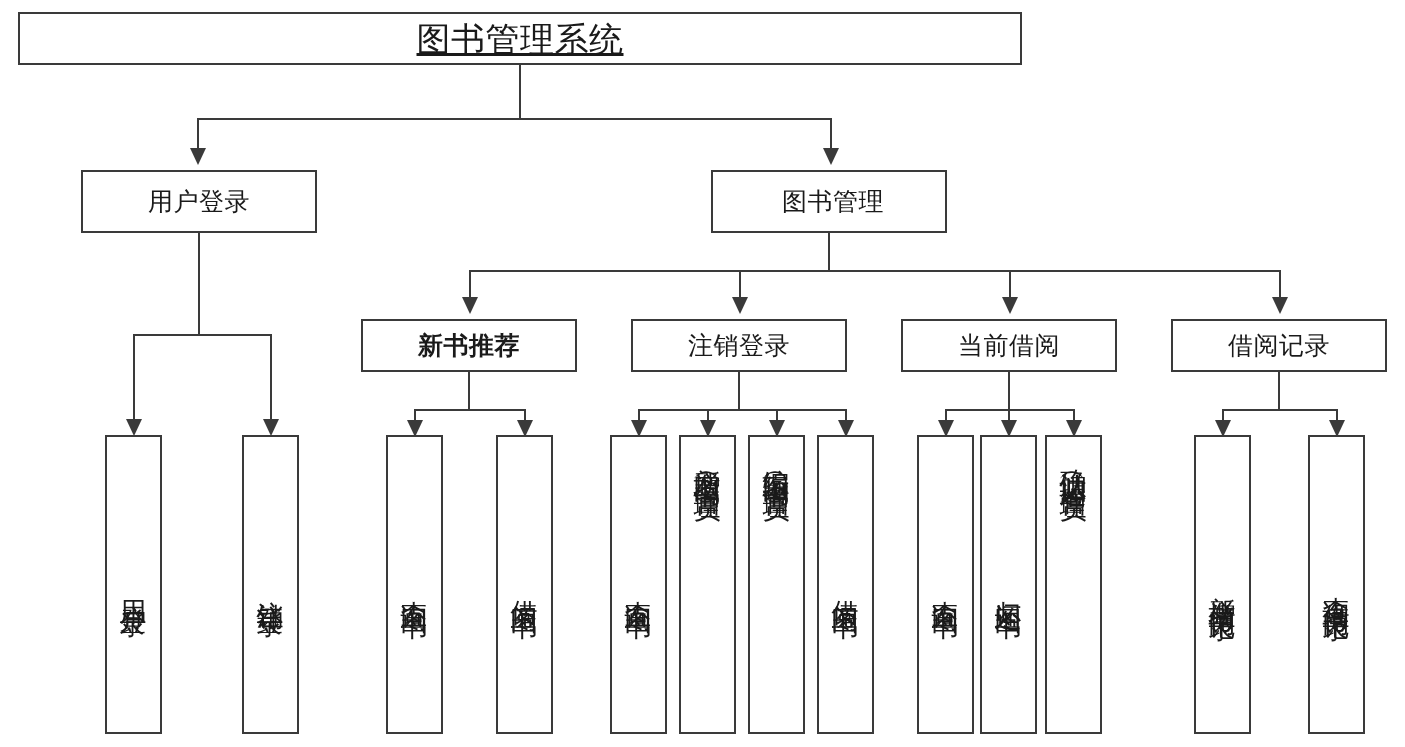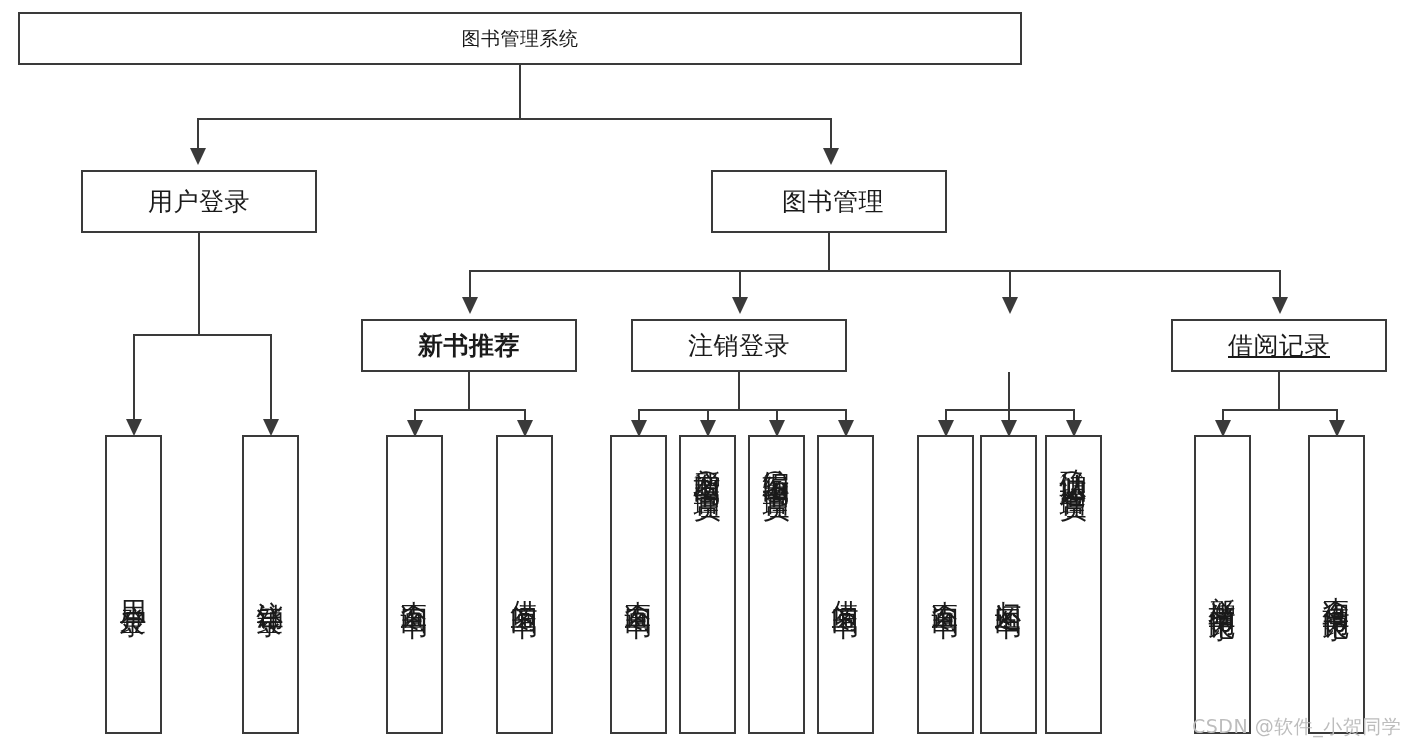--- a/index.html
+++ b/index.html
@@ -31,21 +31,22 @@
     text-align: center;
     line-height: 1.0;
     white-space: nowrap;
   }
   
   .node.horiz .label {
     font-size: 25px;
     letter-spacing: 0.5px;
   }
   .node.root .label {
-    font-size: 19px;
+    font-size: 34px;
+    text-decoration: underline;
   }
   
   .node.vert {
     align-items: center;
     justify-content: center;
     padding-top: 4px;
   }
   .node.vert .label {
     writing-mode: vertical-rl;
     text-orientation: upright;
@@ -144,21 +145,24 @@
 
   <div class="vline" style="left:1279px; top:270px; height:27px;"></div>
   <div class="arrow" style="left:1272px; top:297px;"></div>
 
   <div class="node horiz" style="left:361px; top:319px; width:216px; height:53px;font-weight:bold;">
     <span class="label">新书推荐</span>
   </div>
   <div class="node horiz" style="left:631px; top:319px; width:216px; height:53px;">
     <span class="label">注销登录</span>
   </div>
-  <div class="node horiz" style="left:1171px; top:319px; width:216px; height:53px;text-decoration:underline;">
+  <div class="node horiz" style="left:901px; top:319px; width:216px; height:53px;">
+    <span class="label">当前借阅</span>
+  </div>
+  <div class="node horiz" style="left:1171px; top:319px; width:216px; height:53px;">
     <span class="label">借阅记录</span>
   </div>
 
   <div class="vline" style="left:468px; top:372px; height:37px;"></div>
   <div class="hline" style="left:414px; top:409px; width:110px;"></div>
   <div class="vline" style="left:414px; top:409px; height:11px;"></div>
   <div class="arrow" style="left:407px; top:420px;"></div>
   <div class="vline" style="left:524px; top:409px; height:11px;"></div>
   <div class="arrow" style="left:517px; top:420px;"></div>
 
@@ -219,15 +223,14 @@
   <div class="vline" style="left:1336px; top:409px; height:11px;"></div>
   <div class="arrow" style="left:1329px; top:420px;"></div>
 
   <div class="node vert" style="left:1194px; top:435px; width:57px; height:299px;">
     <span class="label">新增借阅记录</span>
   </div>
   <div class="node vert" style="left:1308px; top:435px; width:57px; height:299px;">
     <span class="label">查询借阅记录</span>
   </div>
 
-  <div class="watermark" style="left:1192px; top:714px;">CSDN @软件_小贺同学</div>
 
 </div>
 
 </body></html>

